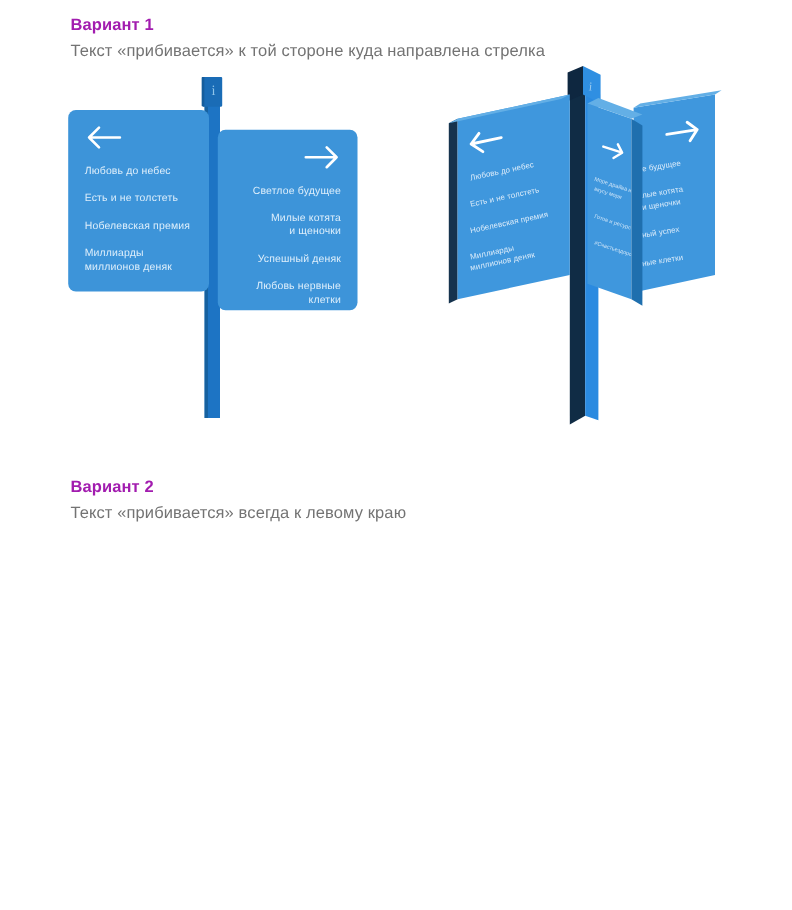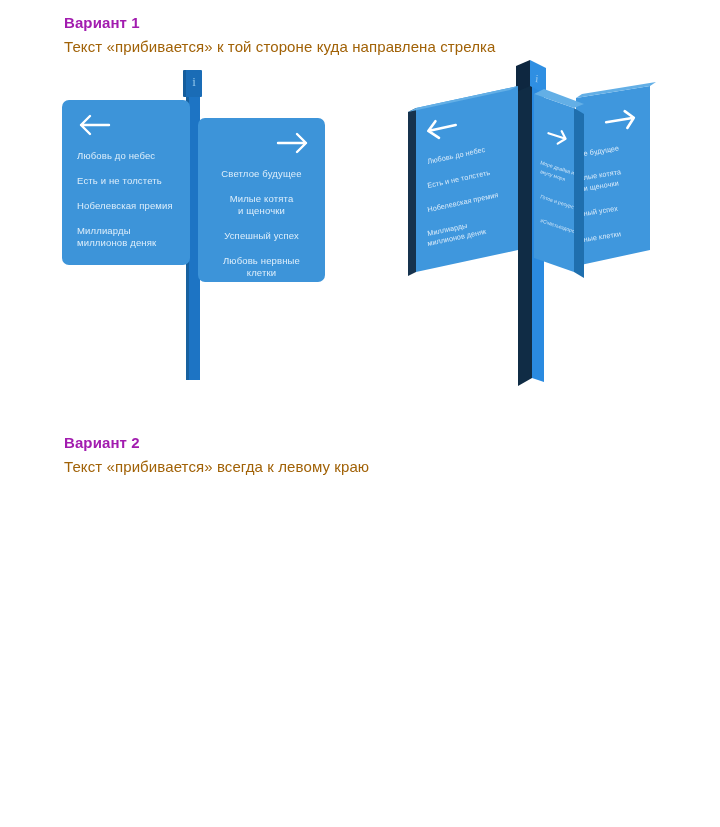--- a/index.html
+++ b/index.html
@@ -23,21 +23,21 @@
     font-size: 15px;
     font-weight: bold;
     color: #a21caf;
     letter-spacing: .1px;
     margin: 0 0 7px 0;
     white-space: nowrap;
   }
   .variant-sub {
     font-size: 15px;
     font-weight: normal;
-    color: #a16207;
+    color: #737373;
     letter-spacing: .1px;
     margin: 0;
     white-space: nowrap;
   }
 
   
   .flat-stage { position: absolute; }
 
   .flat-pole {
     position: absolute;
@@ -83,21 +83,21 @@
   .sign-line {
     color: #ddeefb;
     font-size: 9.5px;
     line-height: 12px;
     margin-bottom: 13px;
     letter-spacing: .15px;
     white-space: pre-line;
   }
   .sign-line:last-child { margin-bottom: 0; }
   .align-left  .lines { text-align: left; }
-  .align-right .lines { text-align: center; }
+  .align-right .lines { text-align: right; }
 
   
   .iso-stage { position: absolute; width: 280px; height: 340px; }
   .iso-stage svg { display: block; overflow: visible; }
 
   .iso-text {
     fill: #dcecfa;
     font-family: "Liberation Sans", "DejaVu Sans", sans-serif;
     font-size: 7.2px;
     letter-spacing: .1px;
@@ -149,21 +149,21 @@
     <div class="panel right-panel align-right" style="left:198px; top:118px; width:127px; height:164px;">
       <span class="arrow">
         <svg width="34" height="22" viewBox="0 0 34 22" fill="none">
           <path d="M2 11 H30 M21 2 L30 11 L21 20" stroke="#ffffff" stroke-width="2.4" stroke-linecap="round" stroke-linejoin="round"></path>
         </svg>
       </span>
       <div class="lines">
         <div class="sign-line">Светлое будущее</div>
         <div class="sign-line">Милые котята
 и щеночки</div>
-        <div class="sign-line">Успешный успех</div>
+        <div class="sign-line">Успешный деняк</div>
         <div class="sign-line">Любовь нервные клетки</div>
       </div>
     </div>
   </div>
 
   <div class="iso-stage" style="left:398px; top:60px;">
     <svg width="280" height="340" viewBox="0 0 280 340">
 
       <g>
         <polygon points="120,10 134,4 134,318 120,326" fill="#102c45"></polygon>

